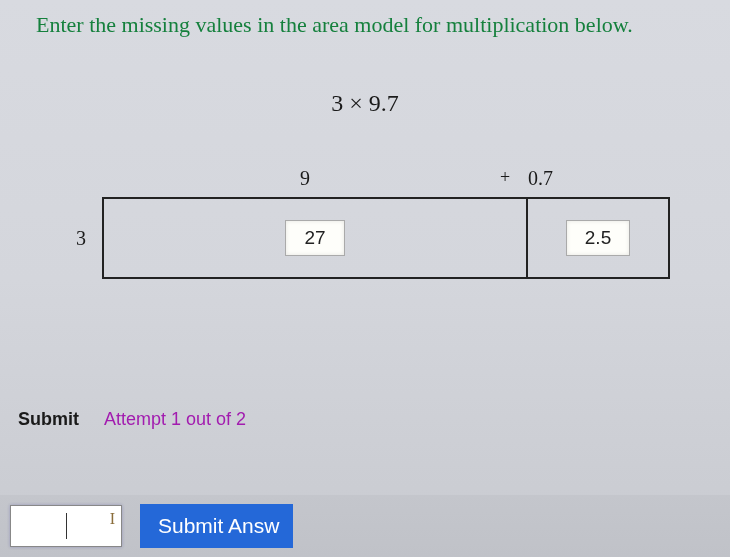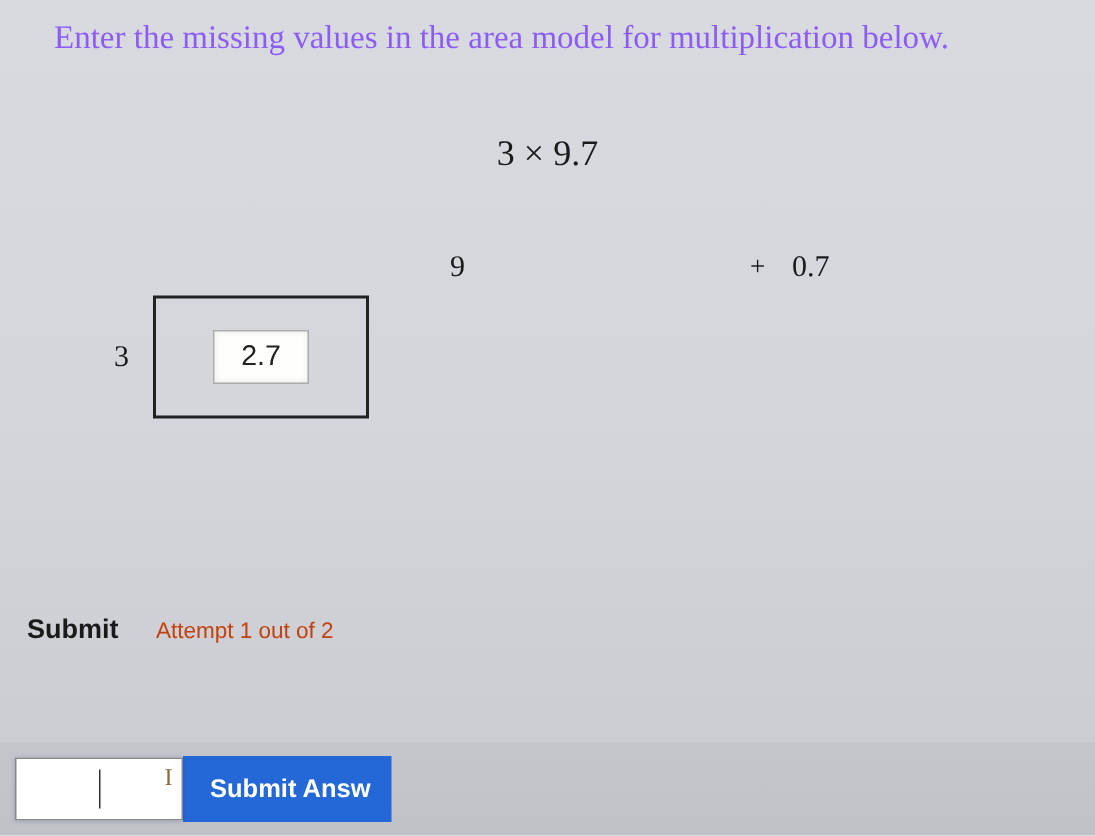--- a/index.html
+++ b/index.html
@@ -11,21 +11,21 @@
       width: 730px;
       height: 557px;
       background: linear-gradient(to bottom, #d8dae0 0%, #d4d6dc 50%, #c8cad0 100%);
       font-family: Georgia, 'Times New Roman', serif;
       color: #1a1a1a;
       position: relative;
       overflow: hidden;
     }
     .instruction {
       font-size: 22px;
-      color: #8b5cf6;
+      color: #15803d;
       padding: 12px 28px 0 36px;
     }
     .expression {
       text-align: center;
       font-size: 24px;
       margin-top: 52px;
       font-family: 'Times New Roman', serif;
     }
     .model-wrap {
       position: relative;
@@ -91,22 +91,22 @@
       padding-left: 18px;
     }
     .answer-label {
       font-family: Arial, sans-serif;
       font-size: 18px;
     }
     .answer-label .bold {
       font-weight: bold;
     }
     .answer-label .attempt {
-      color: #c2410c;
-      font-size: 15px;
+      color: #a21caf;
+      font-size: 18px;
       margin-left: 20px;
     }
     .final-row {
       position: absolute;
       bottom: 0;
       left: 0;
       right: 0;
       height: 62px;
       display: flex;
       align-items: center;
@@ -140,48 +140,51 @@
       top: 4px;
       font-family: serif;
       font-size: 16px;
       color: #8a6d3b;
       user-select: none;
     }
     .submit-btn {
       background: #2468d8;
       color: #fff;
       font-family: Arial, sans-serif;
-      font-size: 17px;
+      font-size: 21px;
       height: 44px;
       padding: 0 14px 0 18px;
       display: flex;
       align-items: center;
+      margin-left: 18px;
       border: none;
       cursor: pointer;
-      font-weight: bold;
     }
   </style>
 </head>
 <body>
 
 <div class="instruction">Enter the missing values in the area model for multiplication below.</div>
 
 <div class="expression">3 × 9.7</div>
 
 <div class="model-wrap">
   <div class="top-labels">
     <span class="label-9">9</span>
     <span class="plus">+</span>
     <span class="label-07">0.7</span>
   </div>
   <div class="area-row">
     <div class="left-label">3</div>
     <div class="rects">
+      <div class="rect-big">
+        <div class="cell-value">27</div>
+      </div>
       <div class="rect-small">
-        <div class="cell-value">2.7</div>
+        <div class="cell-value">2.5</div>
       </div>
     </div>
   </div>
 </div>
 
 <div class="answer-block">
   <div class="answer-label">
     <span class="bold">Submit</span>
     <span class="attempt">Attempt 1 out of 2</span>
   </div>

